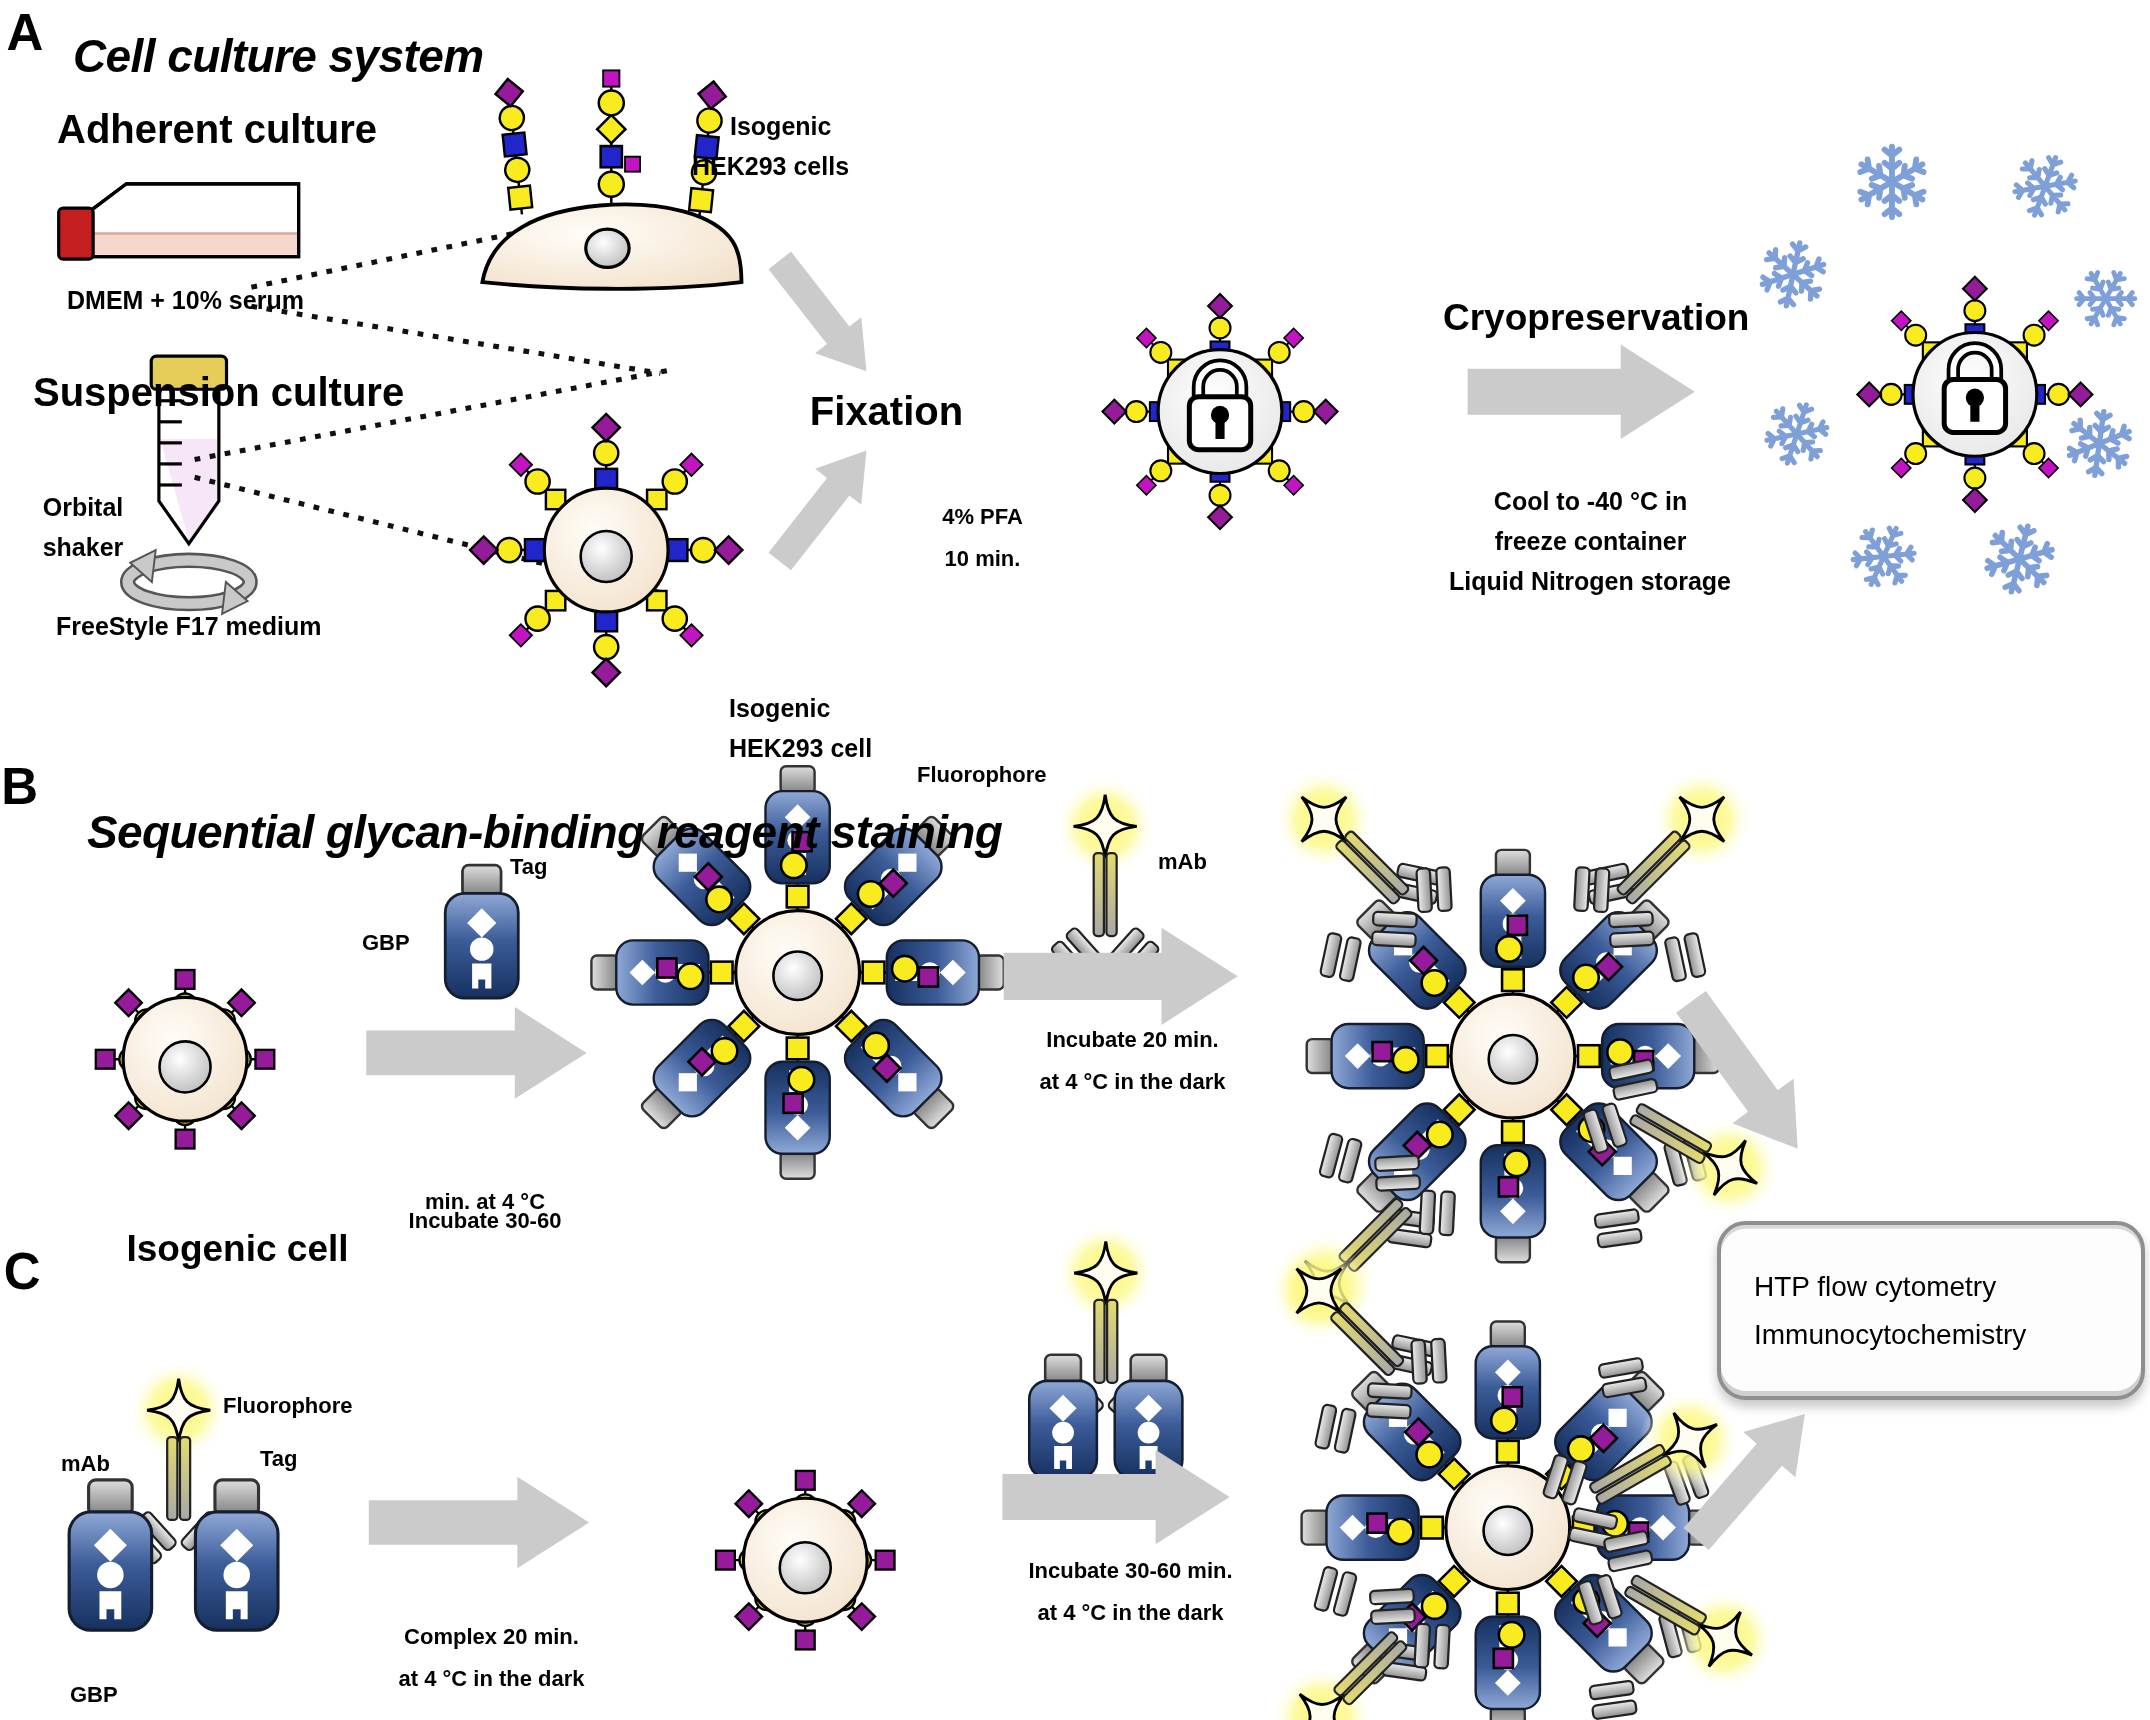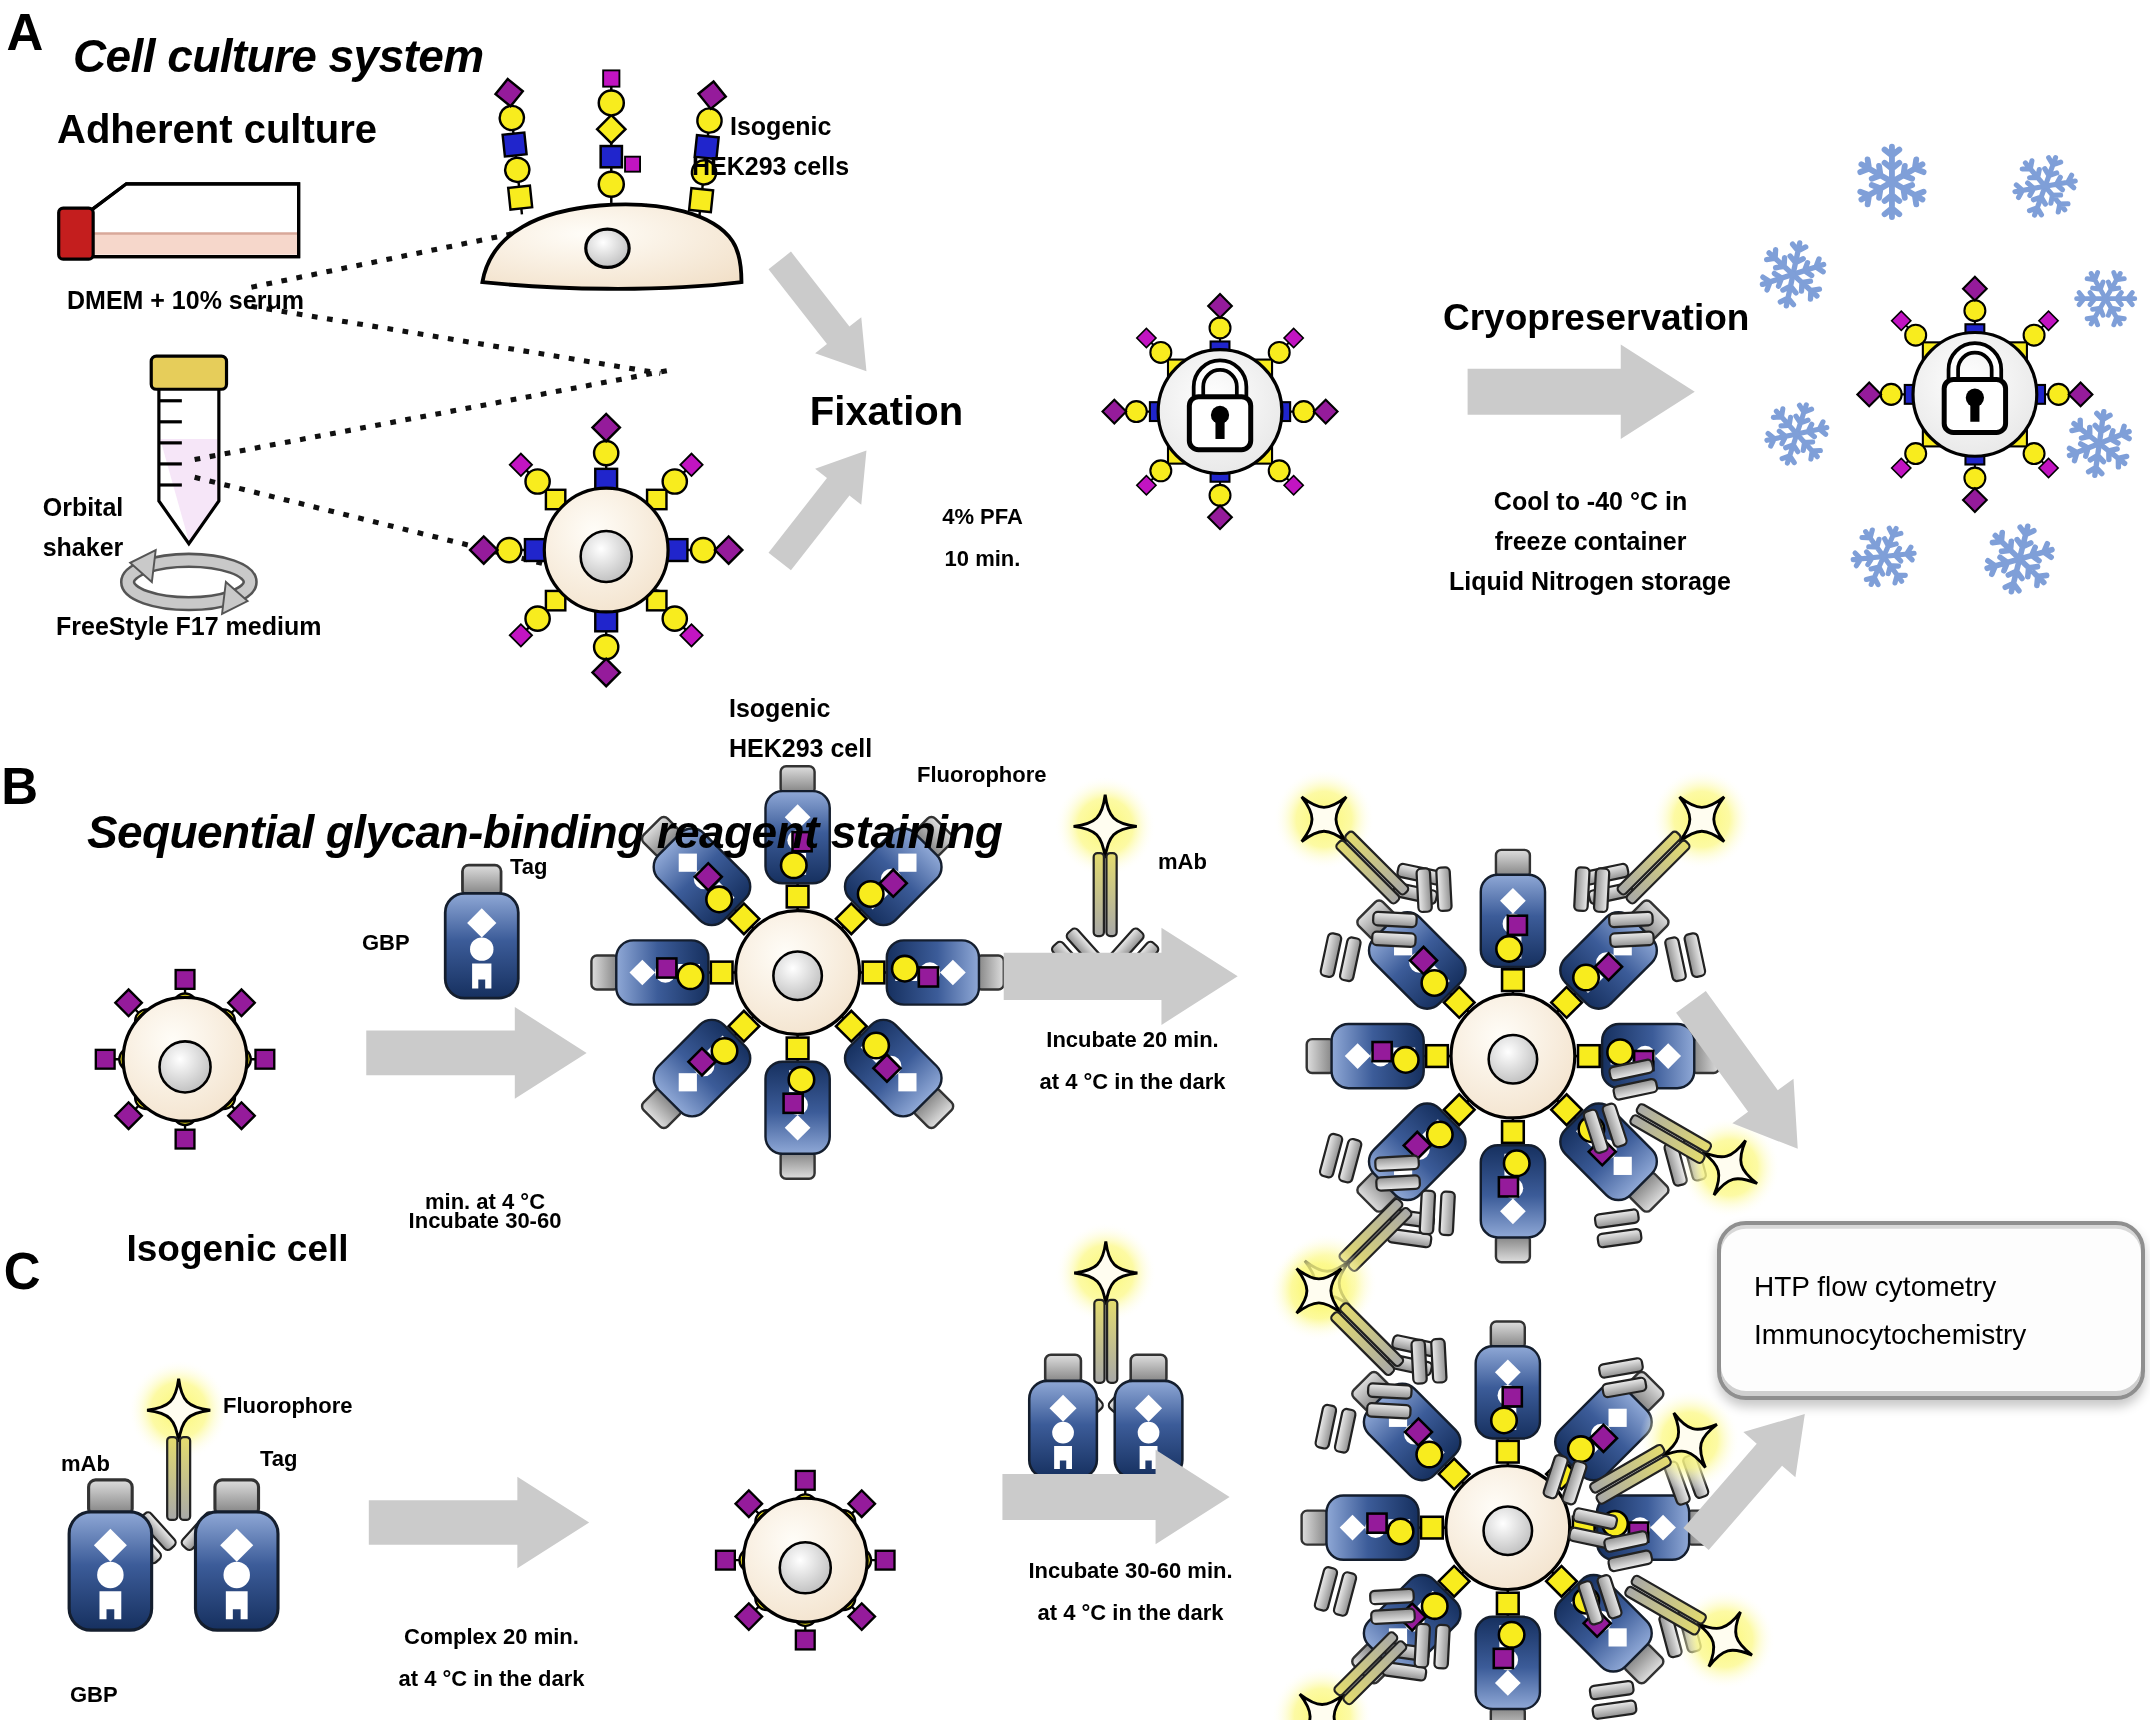--- a/index.html
+++ b/index.html
@@ -353,20 +353,21 @@
 
   <use href="#barrow" class="arrow" transform="translate(2658,2412) rotate(-49) scale(0.73)"></use>
 </svg>
 
 <div class="lbl t-panel" style="left:6.4px;top:3.2px">A</div>
 <div class="lbl t-title" style="left:73px;top:29px">Cell culture system</div>
 <div class="lbl t-h" style="left:57px;top:107px">Adherent culture</div>
 <div class="lbl t-s" style="left:67px;top:286px">DMEM + 10% serum</div>
 <div class="lbl t-s" style="left:730px;top:112px">Isogenic</div>
 <div class="lbl t-s" style="left:692px;top:152px">HEK293 cells</div>
+<div class="lbl t-h" style="left:33px;top:370px">Suspension culture</div>
 <div class="lbl t-s center" style="left:19px;top:493px;width:128px">Orbital</div>
 <div class="lbl t-s center" style="left:19px;top:533px;width:128px">shaker</div>
 <div class="lbl t-s" style="left:56px;top:612px">FreeStyle F17 medium</div>
 <div class="lbl t-s" style="left:729px;top:694px">Isogenic</div>
 <div class="lbl t-s" style="left:729px;top:734px">HEK293 cell</div>
 <div class="lbl t-h center" style="left:791px;top:389px;width:191px">Fixation</div>
 <div class="lbl t-l center" style="left:893px;top:504px;width:179px">4% PFA</div>
 <div class="lbl t-l center" style="left:893px;top:546px;width:179px">10 min.</div>
 <div class="lbl" style="left:1443px;top:297px;width:287px;font-size:37px;text-align:center">Cryopreservation</div>
 <div class="lbl t-s center" style="left:1418px;top:487px;width:345px">Cool to -40 °C in</div>

